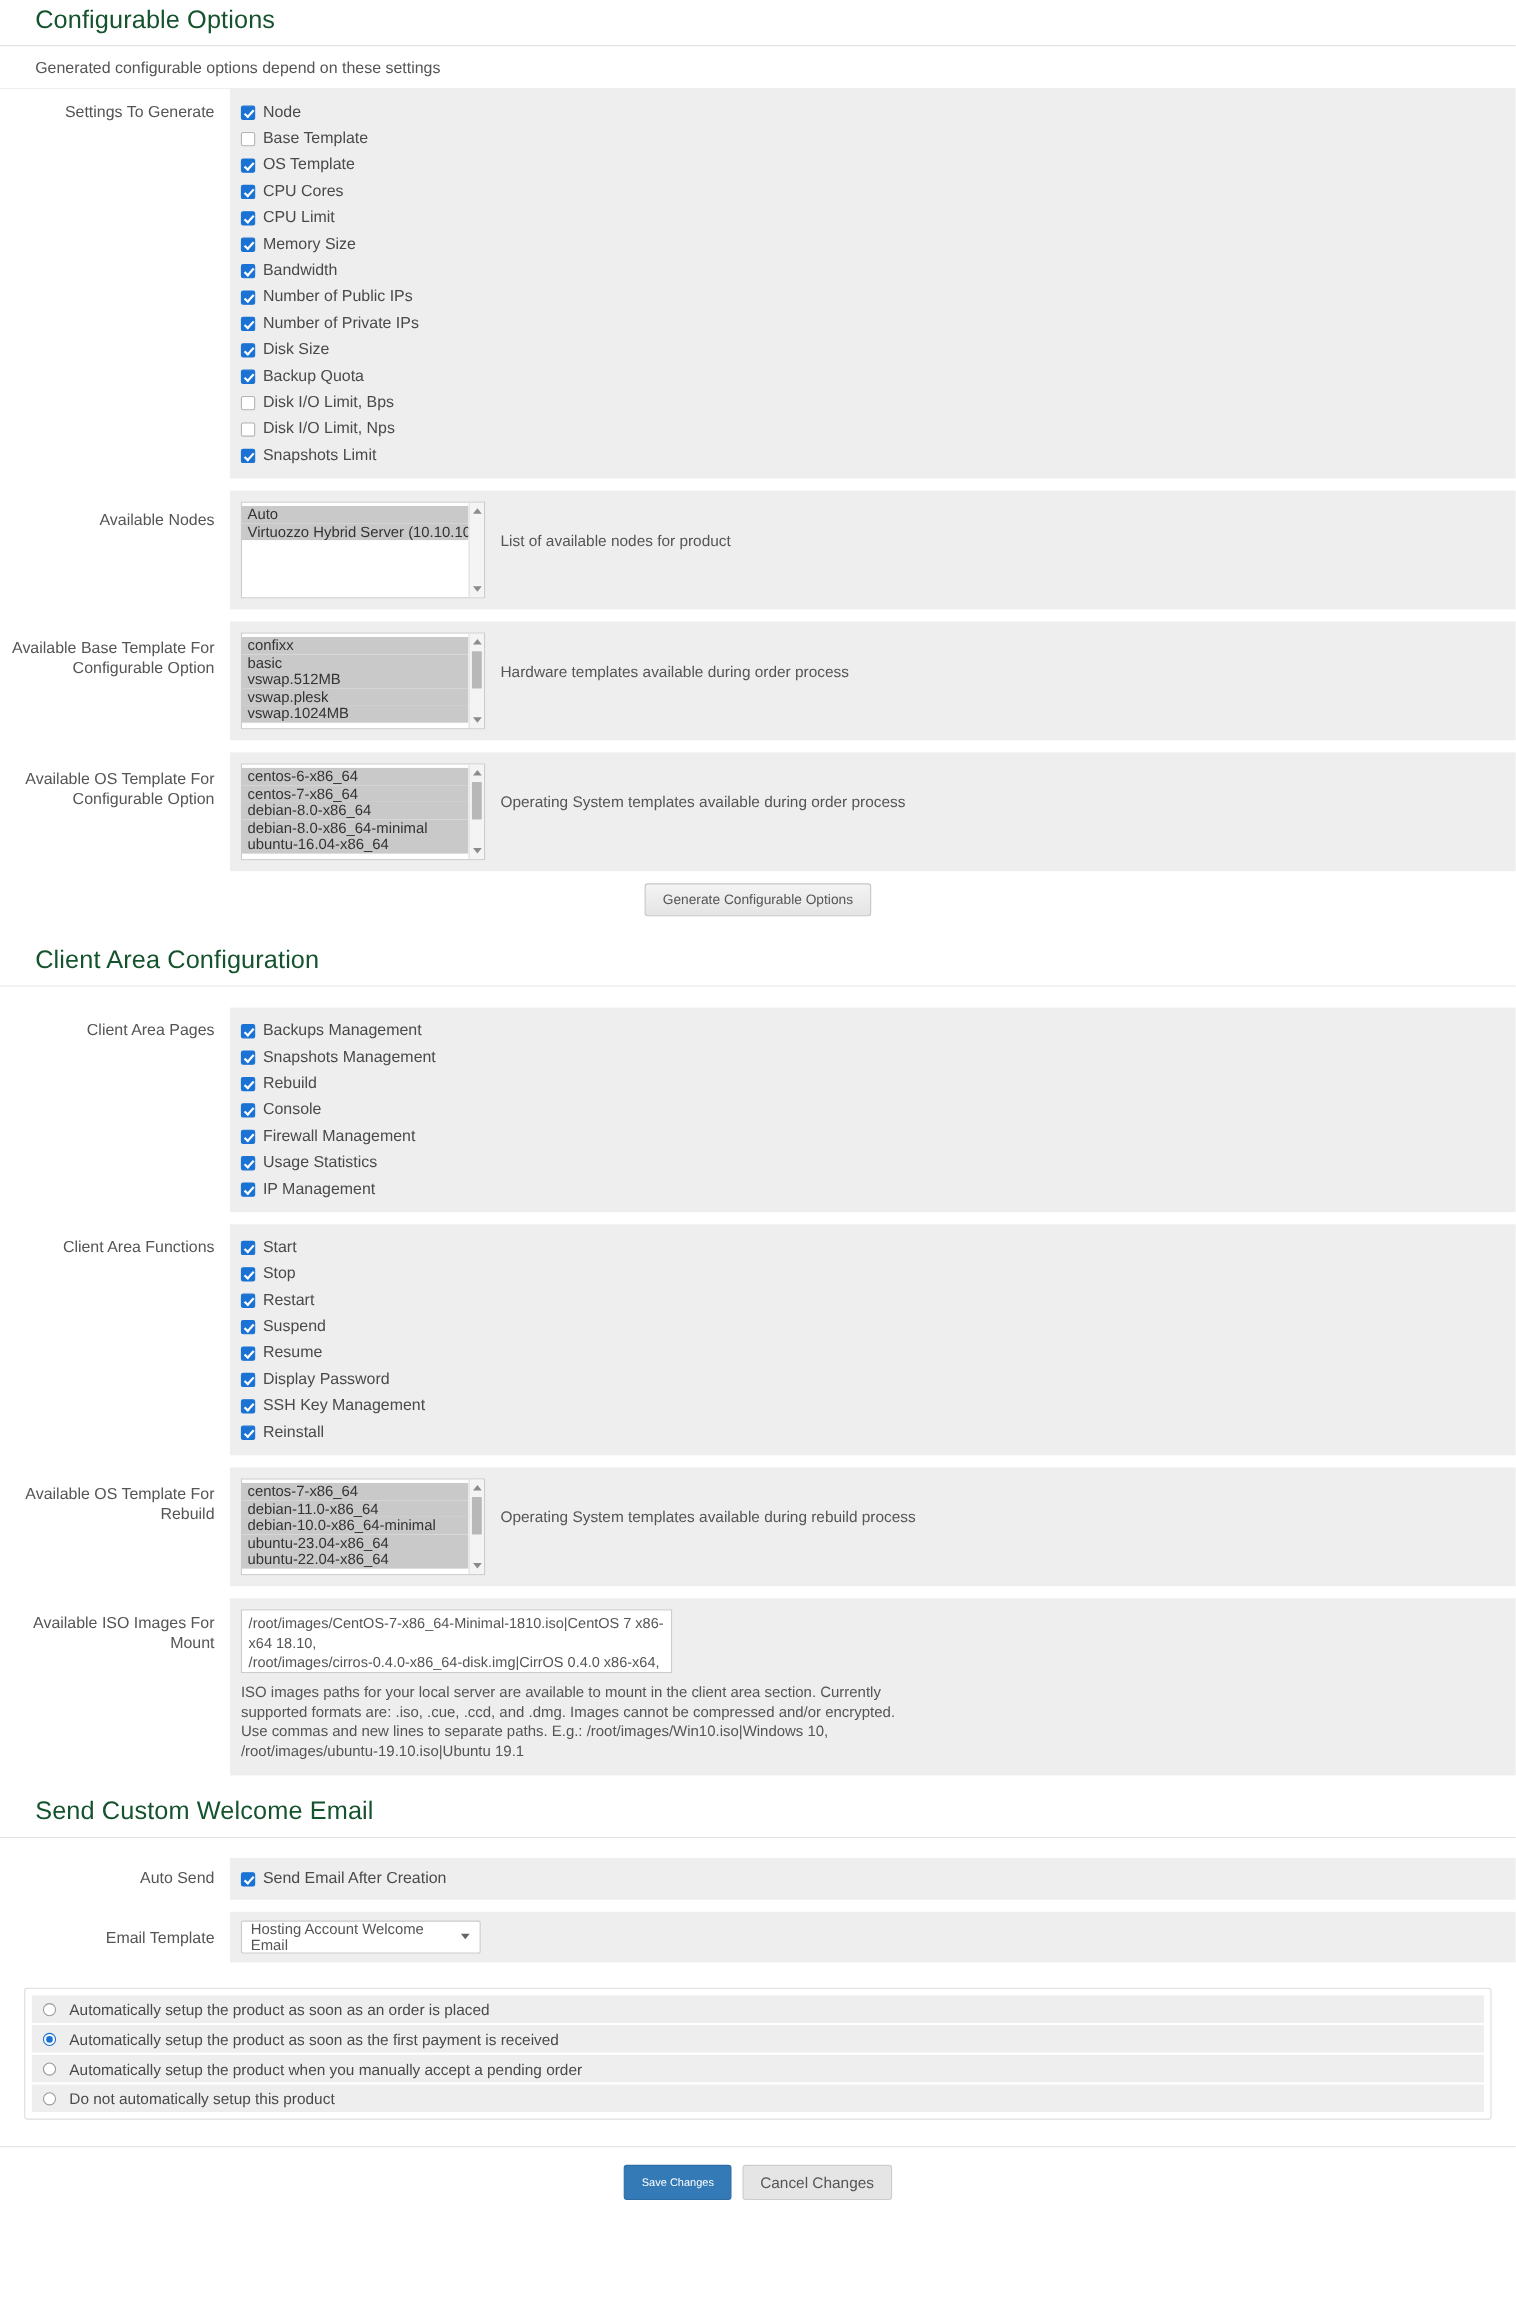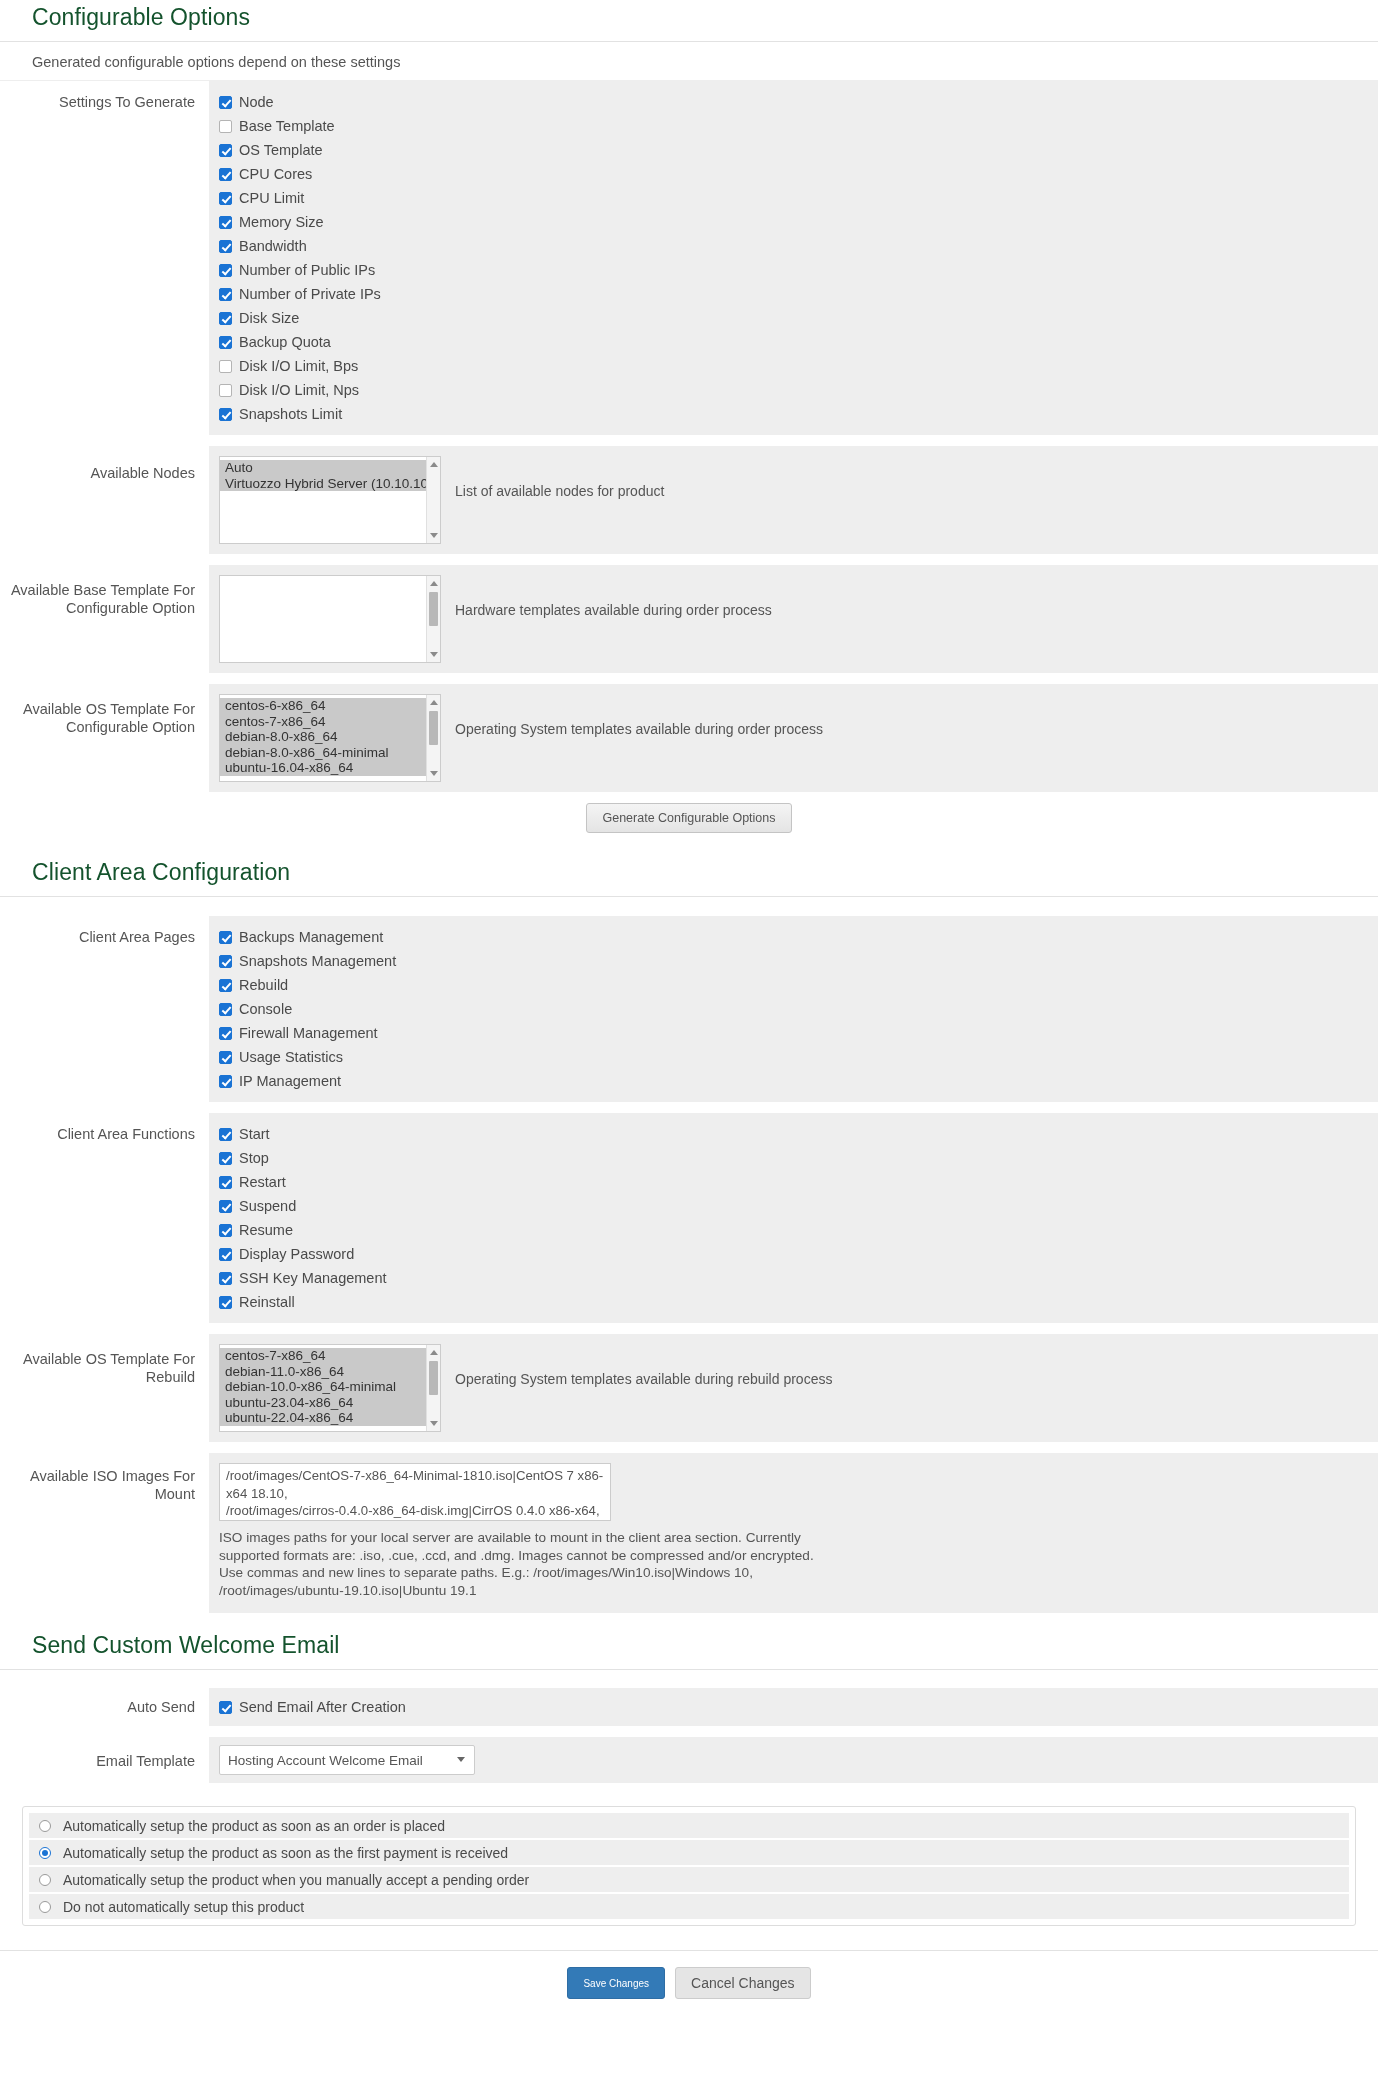--- a/index.html
+++ b/index.html
@@ -175,21 +175,21 @@
   .ta-desc {
     font-size: 13.6px;
     color: #555;
     line-height: 17.5px;
     padding: 5px 30px 0 0;
     max-width: 650px;
   }
 
   
   .sel-box {
-    width: 256px;
+    width: 218px;
     height: 30px;
     border: 1px solid #cccccc;
     background: #fff;
     font-size: 13.5px;
     color: #555;
     padding: 0 22px 0 8px;
     display: flex;
     align-items: center;
     position: relative;
     border-radius: 2px;
@@ -363,20 +363,27 @@
     </div>
   </div>
 
   <div class="spacer-white"></div>
 
   <div class="form-row">
     <div class="label-col" style="padding-top:16px;">Available Base Template For Configurable Option</div>
     <div class="field-area">
       <div class="lb-wrap">
         <div class="listbox">
+          <div class="lb-inner" id="basetpl-lb">
+              <div class="lb-item sel">confixx</div>
+              <div class="lb-item sel">basic</div>
+              <div class="lb-item sel">vswap.512MB</div>
+              <div class="lb-item sel">vswap.plesk</div>
+              <div class="lb-item sel">vswap.1024MB</div>
+            </div>
           <div class="lb-scroll">
             <span class="lb-arrow up"></span>
             <span class="lb-arrow down"></span>
             <span class="lb-thumb" style="top:16px;height:34px;"></span>
           </div>
         </div>
         <div class="help-text">Hardware templates available during order process</div>
       </div>
     </div>
   </div>

